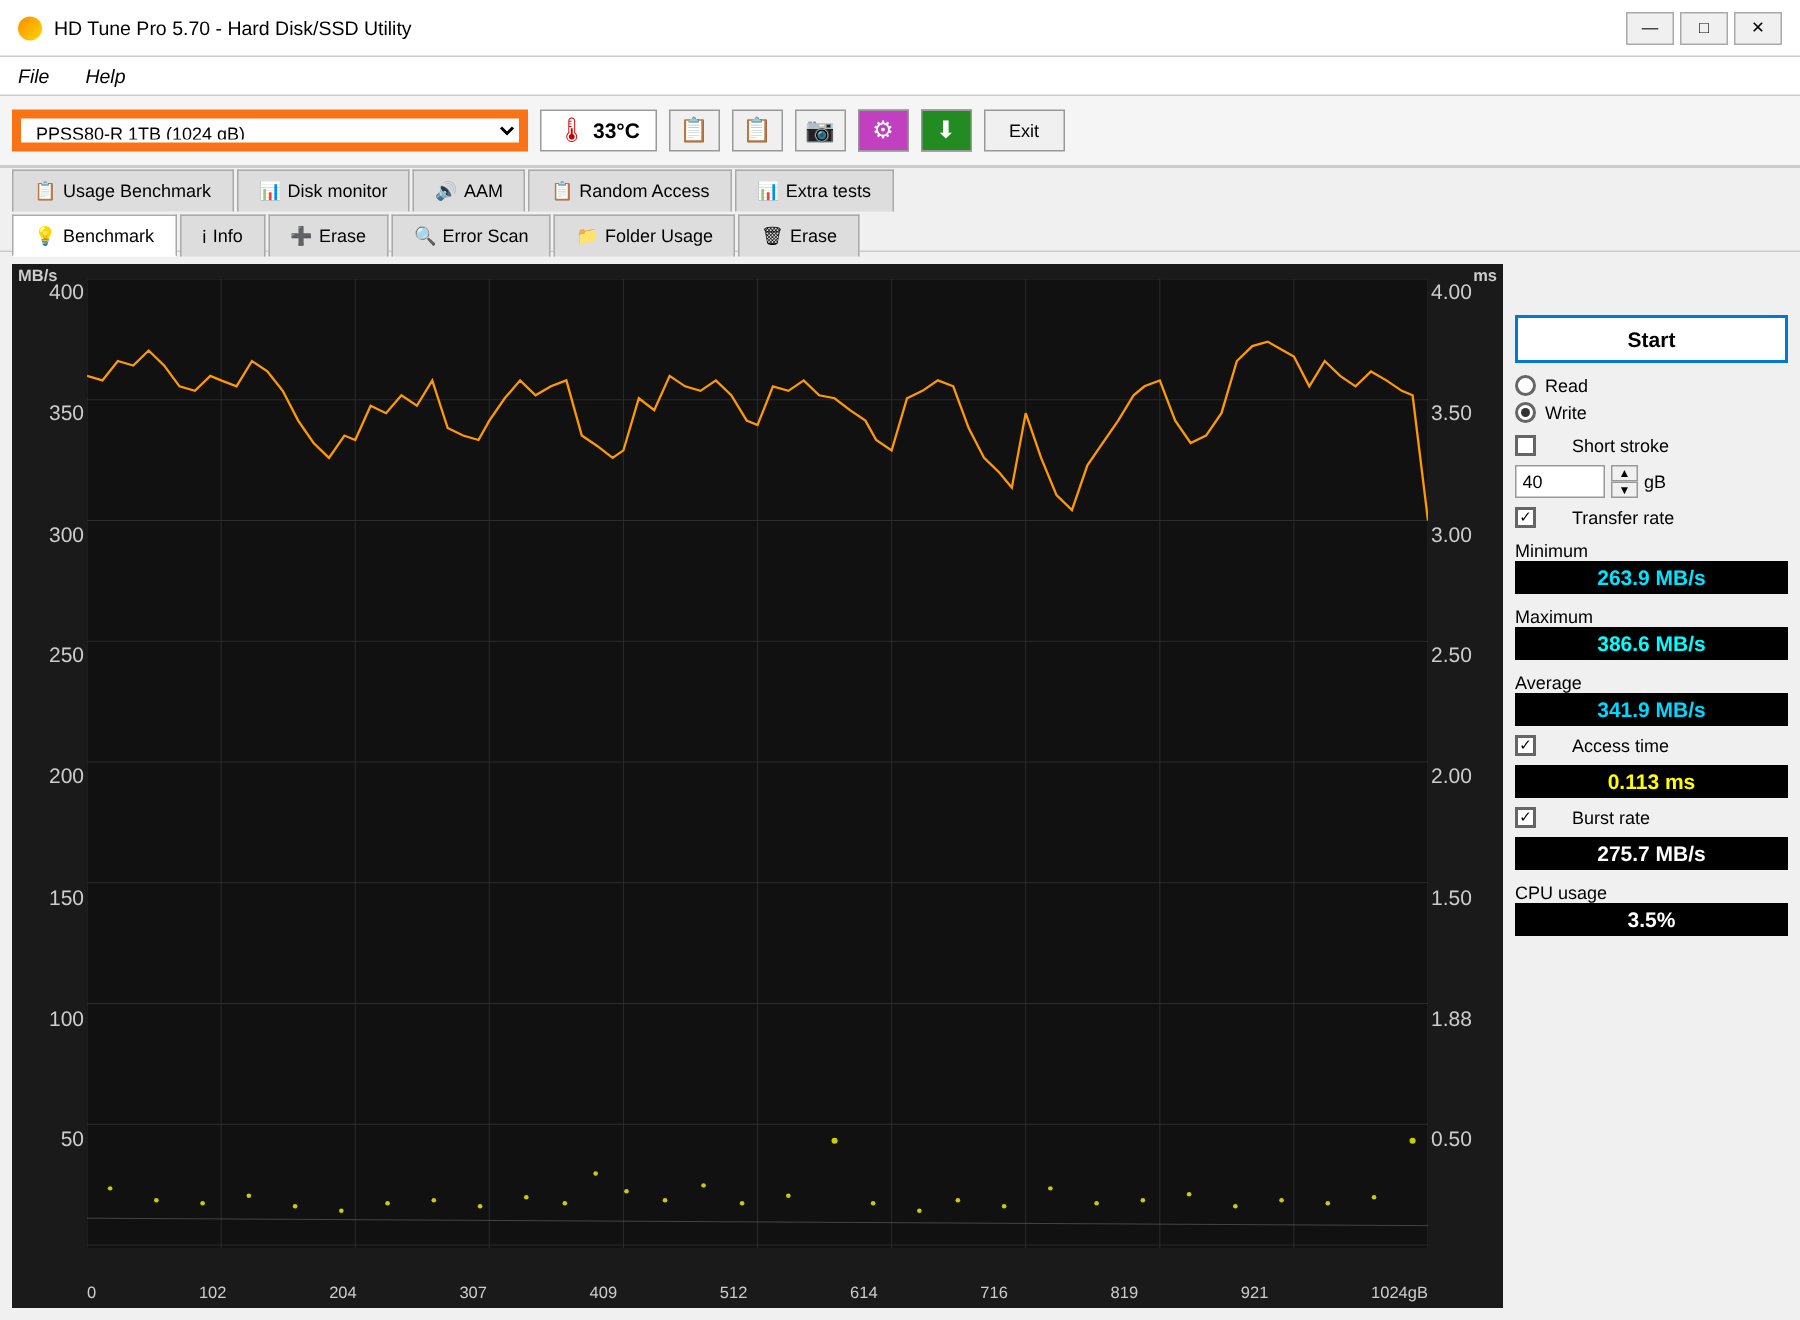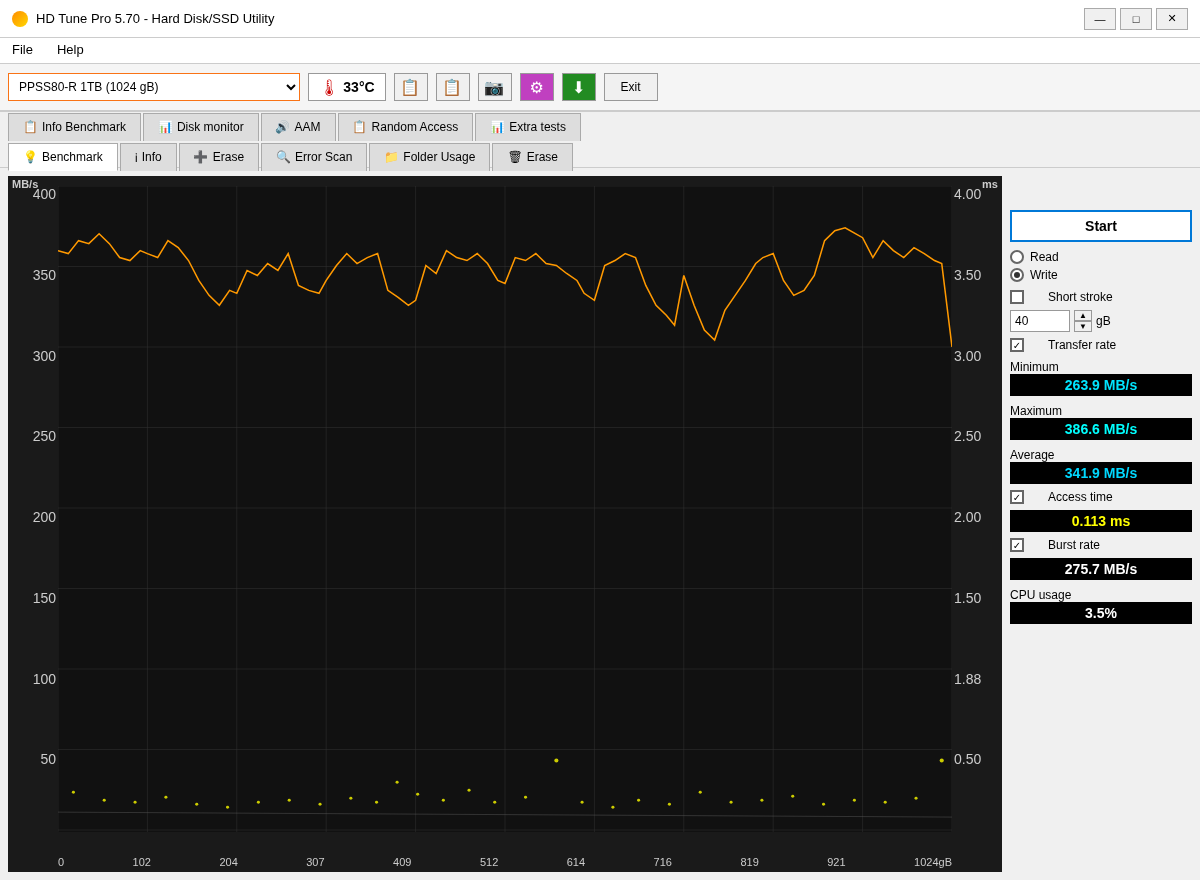--- a/index.html
+++ b/index.html
@@ -22,39 +22,40 @@
       width: 32px; height: 22px; border: 1px solid #aaa;
       background: #f0f0f0; cursor: pointer; font-size: 11px;
       display: flex; align-items: center; justify-content: center;
     }
 
     
     .menubar {
       background: #ffffff;
       border-bottom: 1px solid #ccc;
       display: flex;
-      align-items: flex-start;
+      align-items: center;
       padding: 2px 8px;
       height: 26px;
       gap: 16px;
+      font-style: italic;
     }
     .menubar-item { cursor: pointer; padding: 2px 4px; font-size: 13px; }
 
     
     .toolbar {
       background: #f5f5f5;
       border-bottom: 2px solid #ccc;
       display: flex;
       align-items: center;
       padding: 6px 8px;
       gap: 8px;
       height: 48px;
     }
     .device-select {
-      width: 292px; height: 28px; border: 1px solid #f97316;
+      width: 344px; height: 28px; border: 6px solid #f97316;
       padding: 2px 6px; font-size: 12px; background: white;
     }
     .temp-display {
       display: flex; align-items: center; gap: 4px;
       background: white; border: 1px solid #999;
       padding: 2px 10px; height: 28px;
     }
     .temp-icon { color: #cc0000; font-size: 16px; }
     .temp-val { font-size: 14px; font-weight: bold; }
     .toolbar-icon-btn {
@@ -264,21 +265,21 @@
   </button>
 
   <button class="exit-btn">Exit</button>
 </div>
 
 <div class="tabs-container">
   <div style="display:flex; flex-direction:column; gap:2px;">
     <div class="tab-group">
       <div class="tab">
         <span>📋</span>
-        <span>Info Benchmark</span>
+        <span>Usage Benchmark</span>
       </div>
       <div class="tab">
         <span>📊</span>
         <span>Disk monitor</span>
       </div>
       <div class="tab">
         <span>🔊</span>
         <span>AAM</span>
       </div>
       <div class="tab">

